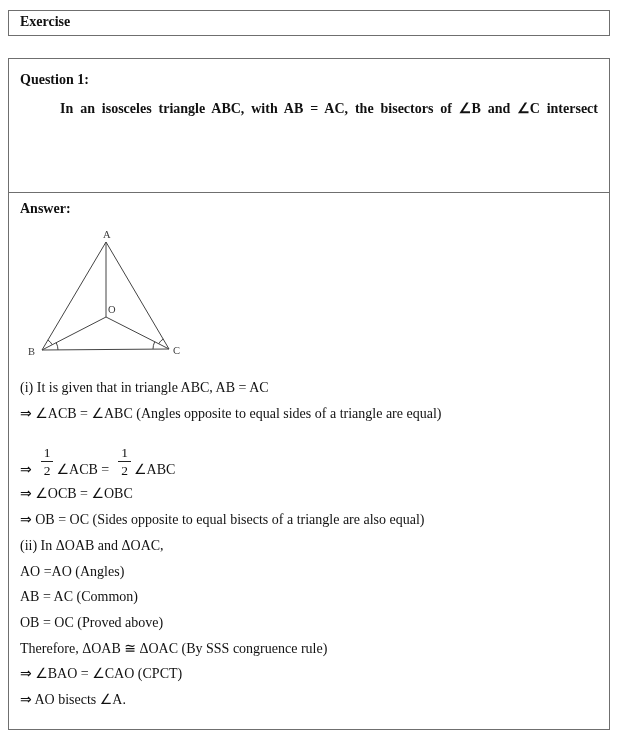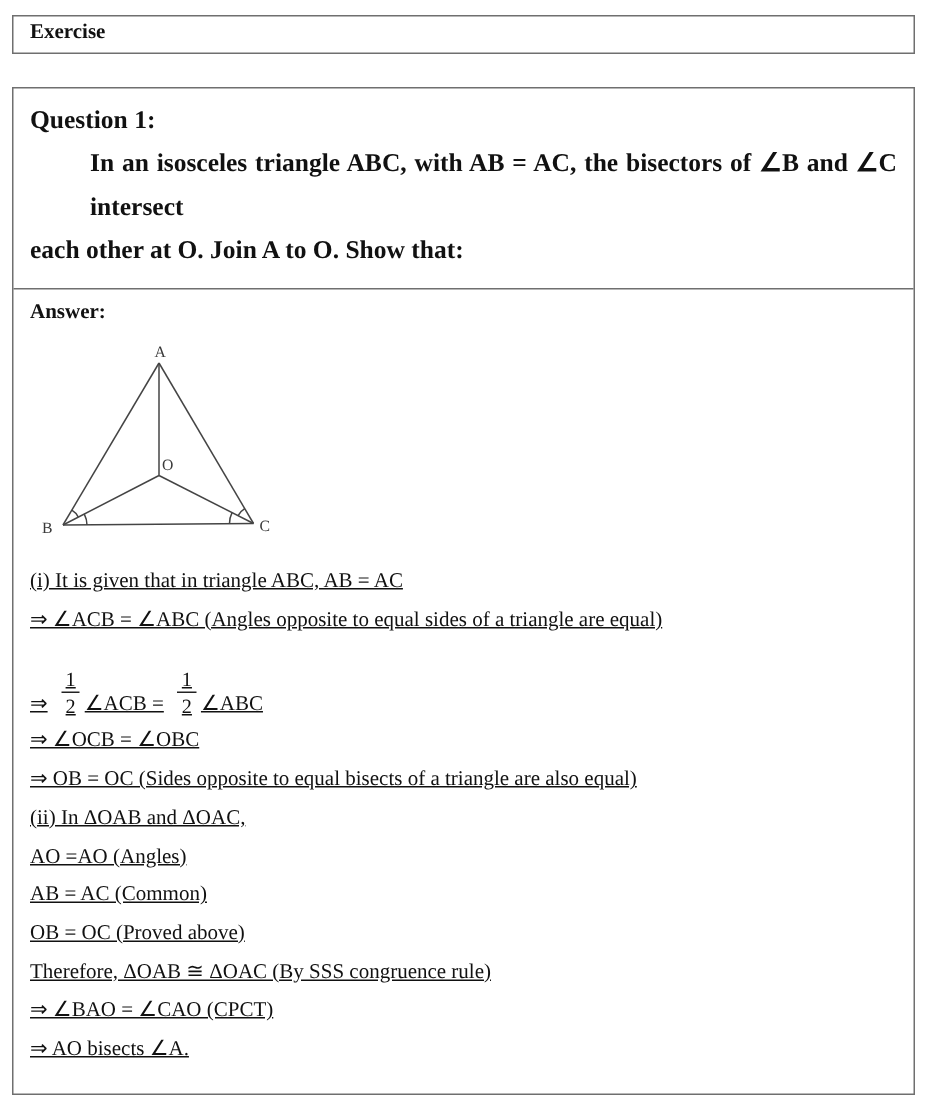--- a/index.html
+++ b/index.html
@@ -12,29 +12,29 @@
     position:absolute; left:8px; top:10px; width:602px; height:26px;
     border:1px solid #6f6f6f; box-sizing:border-box;
     font-weight:bold; font-size:14px; padding:3px 0 0 11px;
   }
   .main-box {
     position:absolute; left:8px; top:58px; width:602px; height:672px;
     border:1px solid #6f6f6f; box-sizing:border-box;
   }
   .question-section {
     height:134px; box-sizing:border-box; border-bottom:1px solid #6f6f6f;
-    padding:6px 11px 0 11px; font-weight:bold; font-size:17px;
+    padding:6px 11px 0 11px; font-weight:bold; font-size:14px;
   }
   .q-line { line-height:29px; }
   .q-justify { text-align:justify; text-align-last:justify;margin-left:40px; }
   .answer-section { padding:4px 11px 0 11px; font-size:14px; }
   .answer-heading { font-weight:bold; line-height:24px; font-size:14px; }
   .figure-wrap { margin:6px 0 0 6px; height:142px; }
   svg text { font-family:"Liberation Serif", serif; font-size:10.5px; fill:#3a3a3a; }
-  .proof { margin-top:6px;text-decoration:underline; }
+  .proof { margin-top:6px; }
   .proof-line { line-height:25.7px; white-space:nowrap; }
   .frac-line {
     height:52px; display:flex; align-items:flex-end; padding-bottom:3px;
   }
   .frac-line .gap { width:6px; }
   .frac {
     display:inline-block; text-align:center; line-height:1.12;
     font-size:13.5px; margin:0 3px;
   }
   .frac .num { display:block; border-bottom:1px solid #222222; padding:0 3px 1px 3px; }
@@ -45,21 +45,20 @@
 
 <div class="exercise-box">
   <span>Exercise</span>
 </div>
 
 <div class="main-box">
 
   <div class="question-section">
     <div class="q-line">Question 1:</div>
     <div class="q-line q-justify">In an isosceles triangle ABC, with AB = AC, the bisectors of ∠B and ∠C intersect</div>
-    <div class="q-line">each other at O. Join A to O. Show that:</div>
   </div>
 
   <div class="answer-section">
     <div class="answer-heading">Answer:</div>
 
     <div class="figure-wrap">
       <svg width="165" height="140" viewBox="0 0 165 140">
         <g stroke="#444444" stroke-width="1" fill="none">
 
           <line x1="80" y1="15" x2="16" y2="123"></line>

